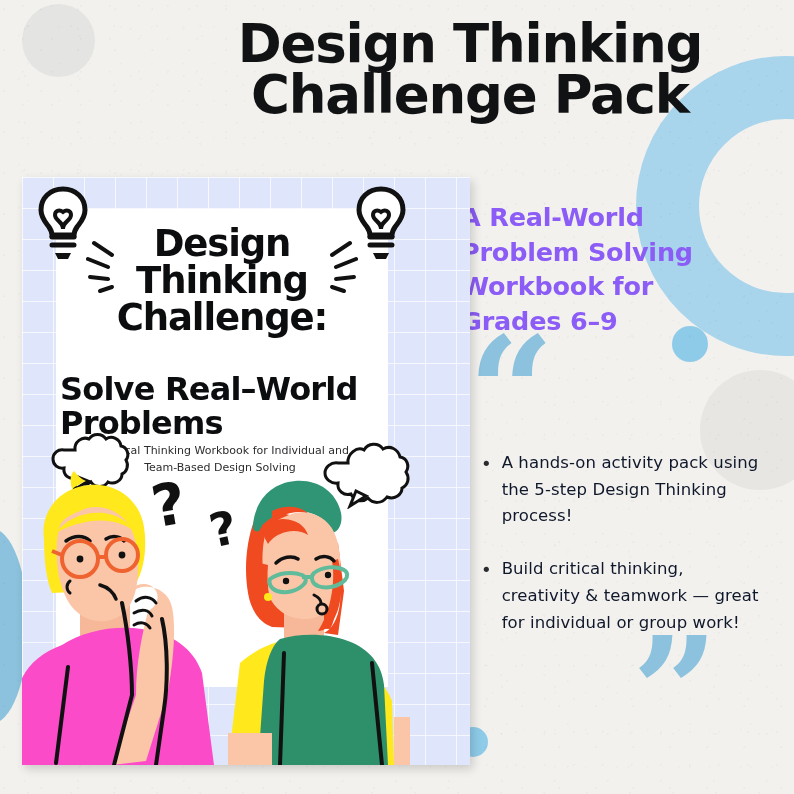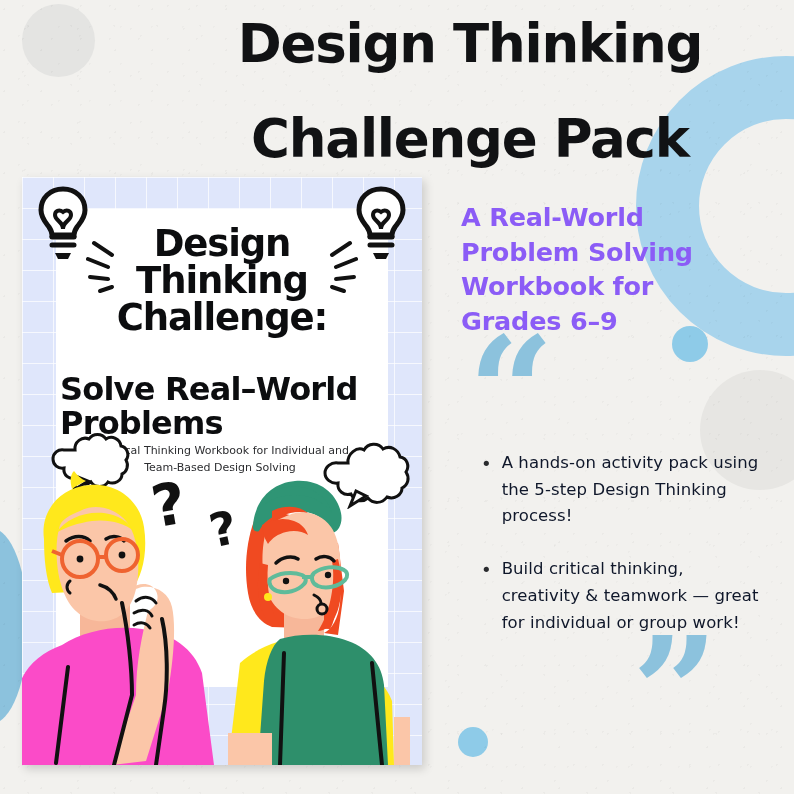--- a/index.html
+++ b/index.html
@@ -41,40 +41,41 @@
   #quote-open{left:468px;top:316px;font-size:150px;font-weight:700;}
   #quote-close{left:632px;top:616px;font-size:150px;font-weight:700;}
 
   
   .headline{
     position:absolute;z-index:3;left:200px;top:18px;width:540px;
     font-family:"DejaVu Sans","Liberation Sans",sans-serif;
     font-weight:700;font-size:53px;line-height:.97;
     letter-spacing:-1.2px;color:#111214;text-align:center;
   }
-  .headline .l2{display:block;margin-top:44px;}
+  .headline .l2{display:block;}
 
   
   .subtitle{
     position:absolute;z-index:3;left:461px;top:200px;width:290px;
     font-weight:700;font-size:25.5px;line-height:1.36;
     letter-spacing:-.2px;color:#8b5cf6;
   }
 
   
   .bullets{position:absolute;z-index:3;left:481px;top:450px;width:280px;}
   .bullet{display:flex;gap:10px;margin-bottom:26px;}
   .bullet .dot{flex:0 0 auto;font-size:18px;line-height:1.55;color:#2a2b2e;}
   .bullet .txt{font-size:16.5px;line-height:1.62;color:#0f172a;letter-spacing:.1px;}
 
   
   .book{
     position:absolute;z-index:4;left:22px;top:177px;width:400px;height:588px;
     background:#dfe6fb;overflow:hidden;
     box-shadow:3px 4px 9px rgba(0,0,0,.16);
+    padding-left:48px;
   }
   .book .grid{
     position:absolute;inset:0;
     background-image:
       linear-gradient(to right, rgba(255,255,255,.72) 1px, transparent 1px),
       linear-gradient(to bottom, rgba(255,255,255,.72) 1px, transparent 1px);
     background-size:31px 31px;
   }
   .book .panel{
     position:absolute;left:34px;top:32px;width:332px;height:478px;background:#ffffff;

